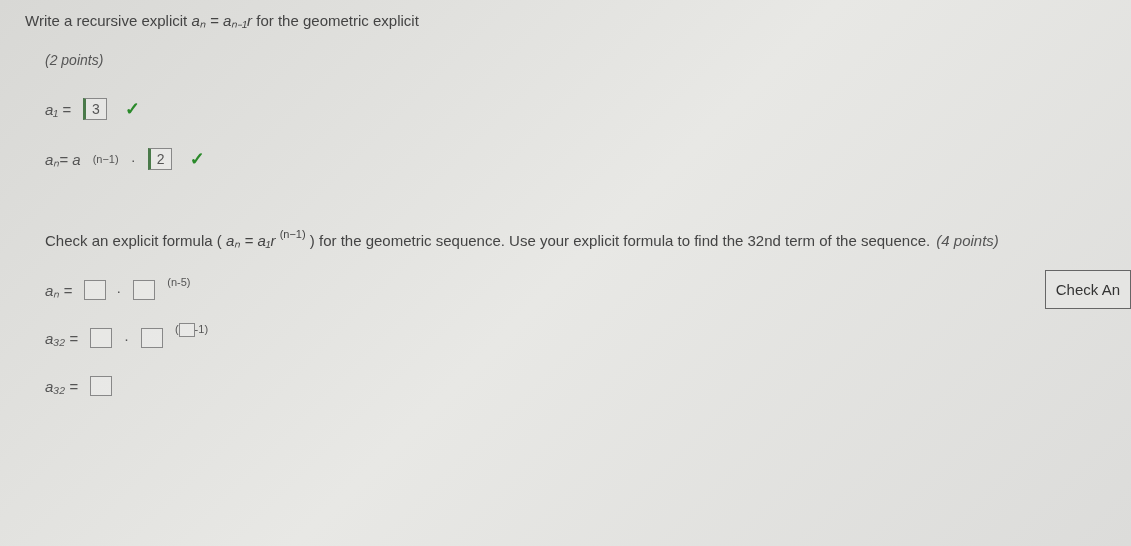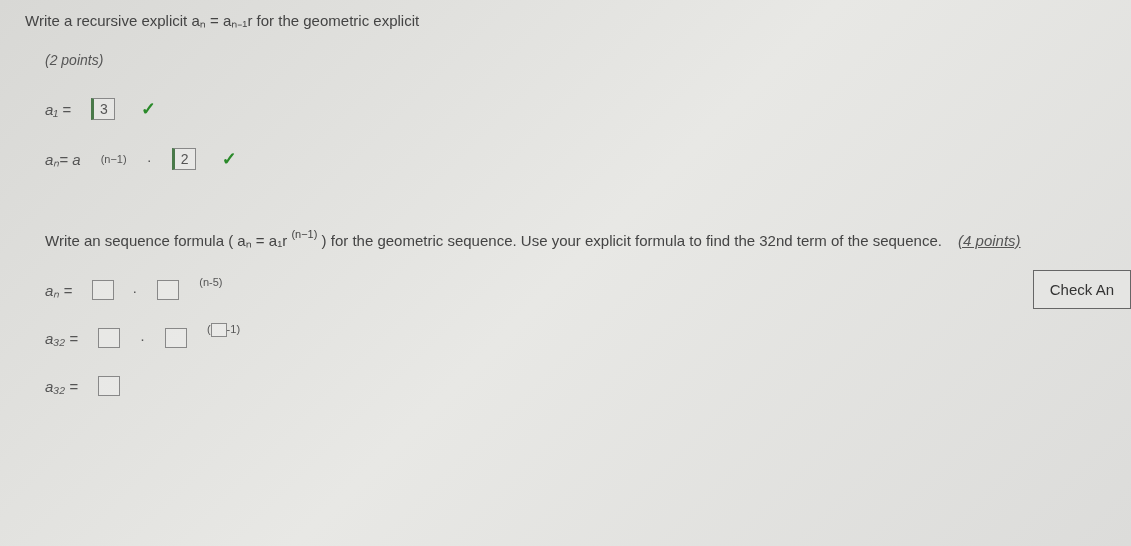--- a/index.html
+++ b/index.html
@@ -11,36 +11,36 @@
       padding: 10px 0 10px 25px;
       color: #333;
       position: relative;
       overflow: hidden;
     }
     .question-text {
       font-size: 15px;
       color: #444;
       margin-bottom: 12px;
     }
-    .sub { }
+    .sub { font-style: italic; }
     .subscript { font-size: 11px; vertical-align: sub; }
     .points {
       font-size: 14px;
       font-style: italic;
       color: #555;
       margin-left: 20px;
       margin-bottom: 30px;
       margin-top: 22px;
     }
     .answer-row {
       margin-left: 20px;
       margin-bottom: 28px;
       display: flex;
       align-items: center;
-      gap: 20px;
+      gap: 12px;
       font-size: 15px;
       color: #555;
     }
     .math-label { font-style: italic; }
     .input-box {
       border: 1px solid #888;
       background: rgba(255,255,255,0.3);
       min-width: 24px;
       height: 22px;
       padding: 2px 6px;
@@ -56,32 +56,32 @@
       font-size: 18px;
       margin-left: 6px;
       font-weight: bold;
     }
     .check-button {
       position: absolute;
       right: 0;
       top: 270px;
       border: 1px solid #666;
       background: #e5e5e3;
-      padding: 10px 16px;
+      padding: 10px 10px;
       font-size: 15px;
       color: #333;
       cursor: pointer;
     }
     .q2 { margin-top: 60px; margin-bottom: 30px; }
     .q2-text {
       font-size: 15px;
       color: #444;
       margin-left: 20px;
     }
-    .points-inline { font-style: italic; color: #555; margin-left: 12px; text-decoration: underline; }
+    .points-inline { font-style: italic; color: #555; margin-left: 2px; }
     .empty-box {
       border: 1px solid #888;
       background: rgba(255,255,255,0.25);
       min-width: 22px;
       height: 20px;
       display: inline-block;
     }
     .superscript-group {
       font-size: 11px;
       position: relative;
@@ -119,21 +119,21 @@
   <span class="subscript">(n−1)</span>
   <span>·</span>
   <span class="input-box filled">2</span>
   <span class="check-icon">✓</span>
 </div>
 
 <button class="check-button">Check An</button>
 
 <div class="q2">
   <div class="q2-text">
-    <span>Write an sequence formula </span>
+    <span>Check an explicit formula </span>
     <span class="paren">(</span>
     <span class="sub">aₙ = a₁r</span>
     <span class="superscript-group">(n−1)</span>
     <span class="paren">)</span>
     <span> for the geometric sequence. Use your explicit formula to find the 32nd term of the sequence.</span>
     <span class="points-inline">(4 points)</span>
   </div>
 </div>
 
 <div class="answer-row">

